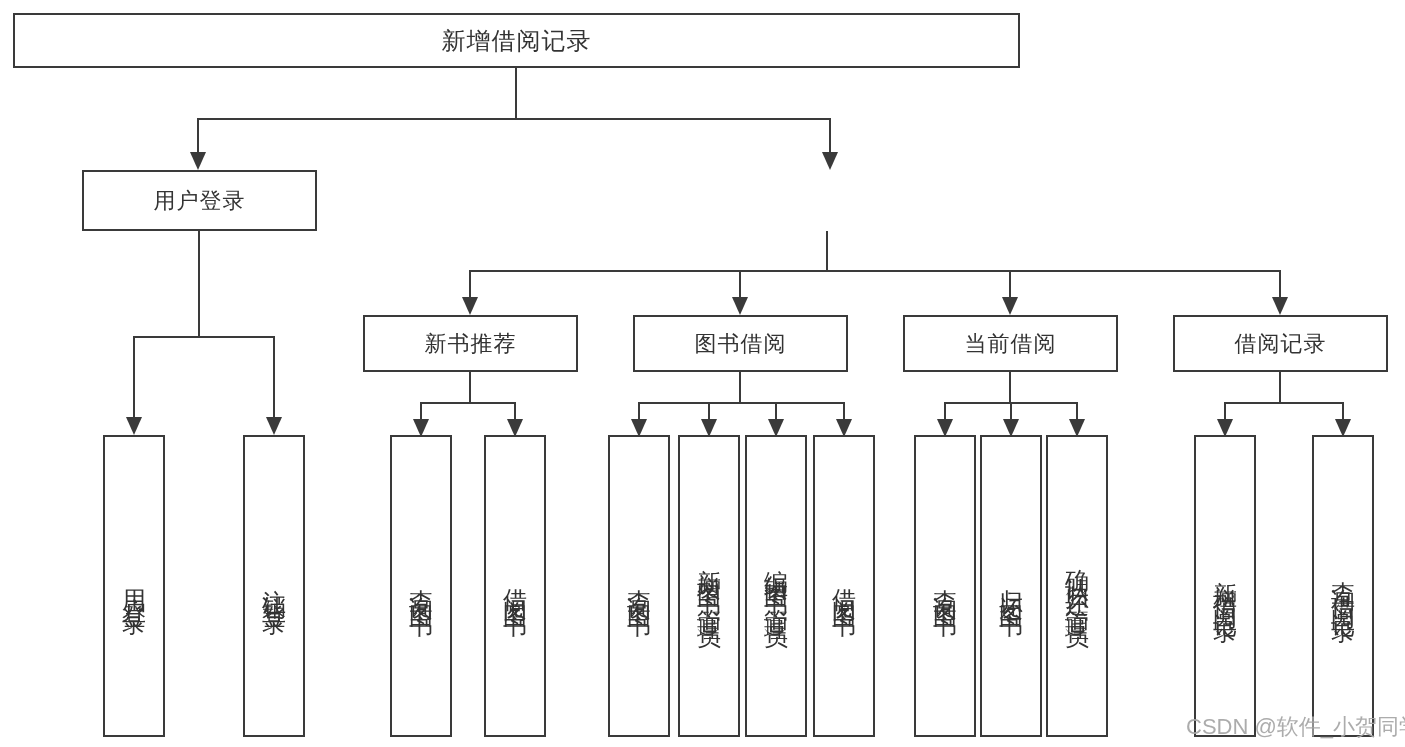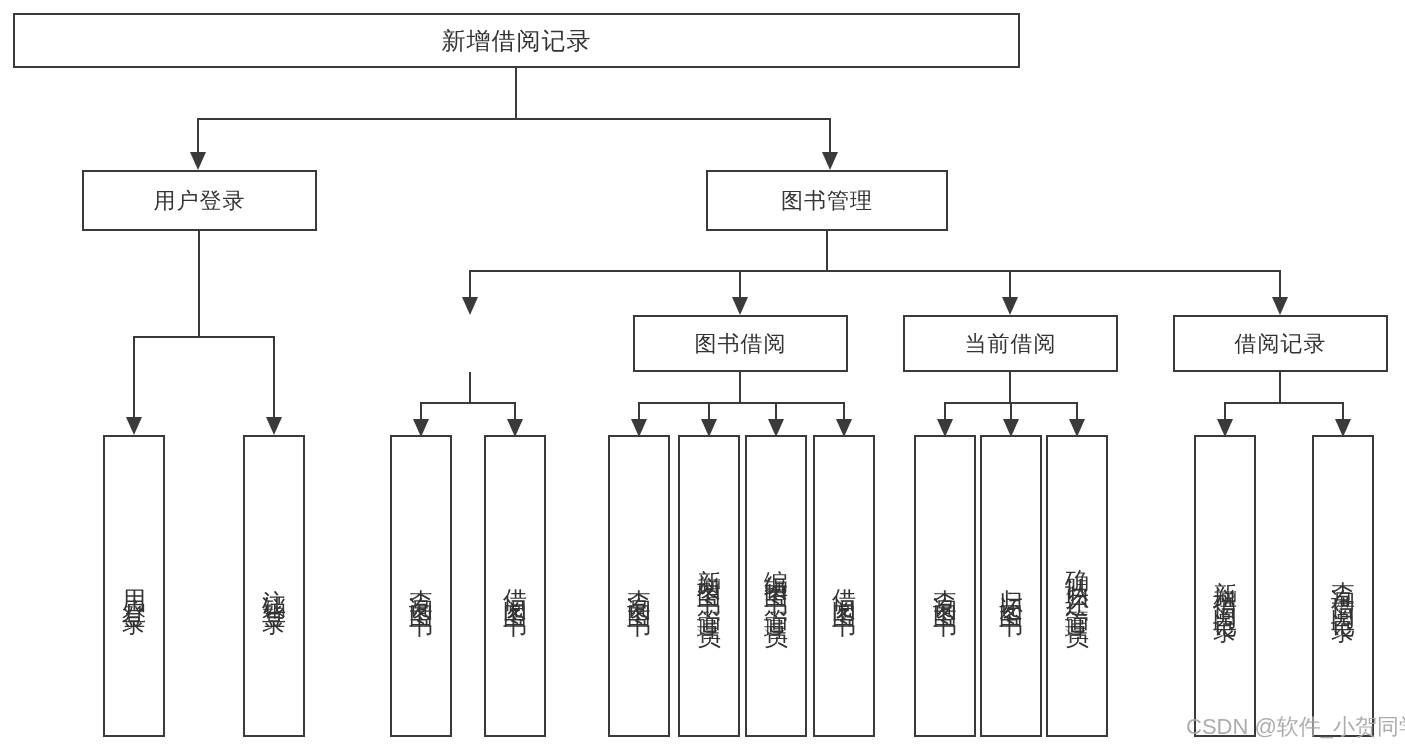--- a/index.html
+++ b/index.html
@@ -75,42 +75,42 @@
   <div class="line vline" style="left:515px;top:68px;height:52px"></div>
   <div class="line hline" style="left:197px;top:118px;width:634px"></div>
   <div class="line vline" style="left:197px;top:118px;height:34px"></div>
   <div class="arrow" style="left:190px;top:152px"></div>
   <div class="line vline" style="left:829px;top:118px;height:34px"></div>
   <div class="arrow" style="left:822px;top:152px"></div>
 
   <div class="box lvl-box" style="left:82px;top:170px;width:235px;height:61px">
     <span>用户登录</span>
   </div>
-  <div class="box lvl-box" style="left:706px;top:170px;width:242px;height:61px">
-    <span>图书管理</span>
-  </div>
 
   <div class="line vline" style="left:198px;top:231px;height:107px"></div>
   <div class="line hline" style="left:133px;top:336px;width:142px"></div>
   <div class="line vline" style="left:133px;top:336px;height:81px"></div>
   <div class="arrow" style="left:126px;top:417px"></div>
   <div class="line vline" style="left:273px;top:336px;height:81px"></div>
   <div class="arrow" style="left:266px;top:417px"></div>
 
   <div class="line vline" style="left:826px;top:231px;height:41px"></div>
   <div class="line hline" style="left:469px;top:270px;width:812px"></div>
   <div class="line vline" style="left:469px;top:270px;height:27px"></div>
   <div class="arrow" style="left:462px;top:297px"></div>
   <div class="line vline" style="left:739px;top:270px;height:27px"></div>
   <div class="arrow" style="left:732px;top:297px"></div>
   <div class="line vline" style="left:1009px;top:270px;height:27px"></div>
   <div class="arrow" style="left:1002px;top:297px"></div>
   <div class="line vline" style="left:1279px;top:270px;height:27px"></div>
   <div class="arrow" style="left:1272px;top:297px"></div>
 
+  <div class="box lvl-box" style="left:363px;top:315px;width:215px;height:57px">
+    <span>新书推荐</span>
+  </div>
   <div class="box lvl-box" style="left:633px;top:315px;width:215px;height:57px">
     <span>图书借阅</span>
   </div>
   <div class="box lvl-box" style="left:903px;top:315px;width:215px;height:57px">
     <span>当前借阅</span>
   </div>
   <div class="box lvl-box" style="left:1173px;top:315px;width:215px;height:57px">
     <span>借阅记录</span>
   </div>
 

